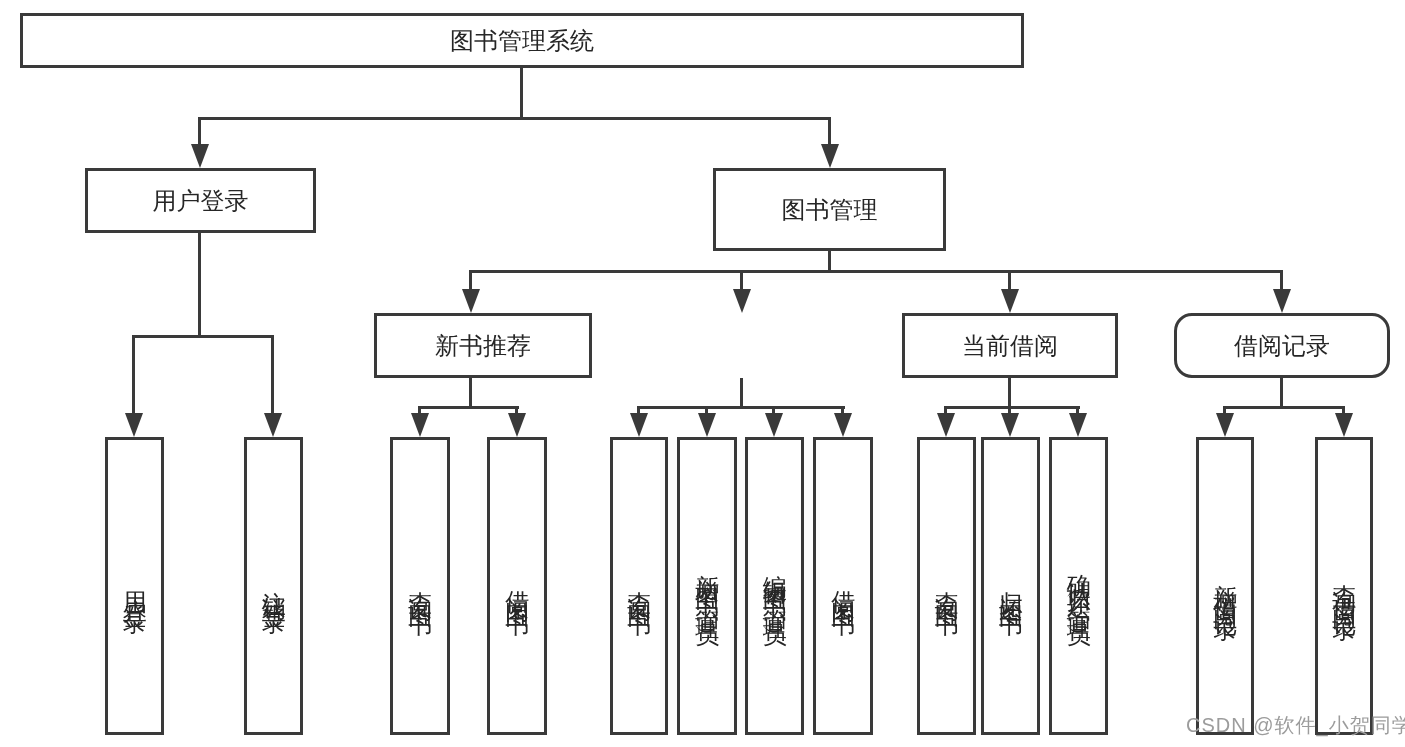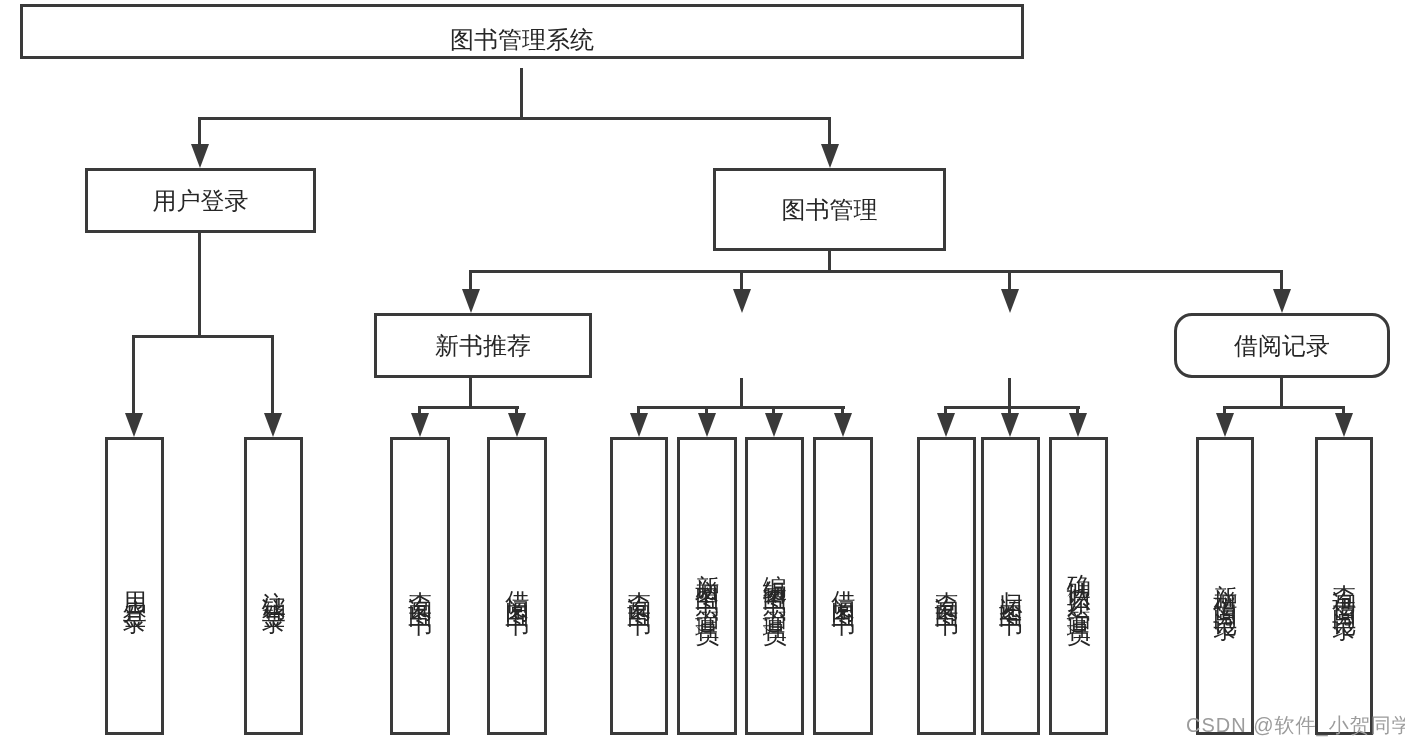--- a/index.html
+++ b/index.html
@@ -50,21 +50,21 @@
     letter-spacing: 1px;
     white-space: nowrap;
     z-index: 5;
   }
 </style>
 </head>
 <body>
 
 <div id="canvas">
 
-  <div class="node" style="left:20px; top:4px; width:1004px; height:55px;align-items:flex-end;">
+  <div class="node" style="left:20px; top:13px; width:1004px; height:55px;">
     <span>图书管理系统</span>
   </div>
 
   <div class="vline" style="left:520px; top:68px; height:52px;"></div>
   <div class="hline" style="left:198px; top:117px; width:633px;"></div>
   <div class="vline" style="left:198px; top:117px; height:29px;"></div>
   <div class="tri" style="left:191px; top:144px;"></div>
   <div class="vline" style="left:828px; top:117px; height:29px;"></div>
   <div class="tri" style="left:821px; top:144px;"></div>
 
@@ -88,20 +88,23 @@
   <div class="tri" style="left:462px;  top:289px;"></div>
   <div class="vline" style="left:740px;  top:270px; height:21px;"></div>
   <div class="tri" style="left:733px;  top:289px;"></div>
   <div class="vline" style="left:1008px; top:270px; height:21px;"></div>
   <div class="tri" style="left:1001px; top:289px;"></div>
   <div class="vline" style="left:1280px; top:270px; height:21px;"></div>
   <div class="tri" style="left:1273px; top:289px;"></div>
 
   <div class="node" style="left:362px; top:313px; width:218px; height:65px;margin-left:12px;">
     <span>新书推荐</span>
+  </div>
+  <div class="node" style="left:902px; top:313px; width:216px; height:65px;">
+    <span>当前借阅</span>
   </div>
   <div class="node" style="left:1174px; top:313px; width:216px; height:65px;border-radius:18px;">
     <span>借阅记录</span>
   </div>
 
   <div class="vline" style="left:469px; top:378px; height:31px;"></div>
   <div class="hline" style="left:418px; top:406px; width:101px;"></div>
   <div class="vline" style="left:418px; top:406px; height:12px;"></div>
   <div class="tri" style="left:411px; top:413px;"></div>
   <div class="vline" style="left:515px; top:406px; height:12px;"></div>

